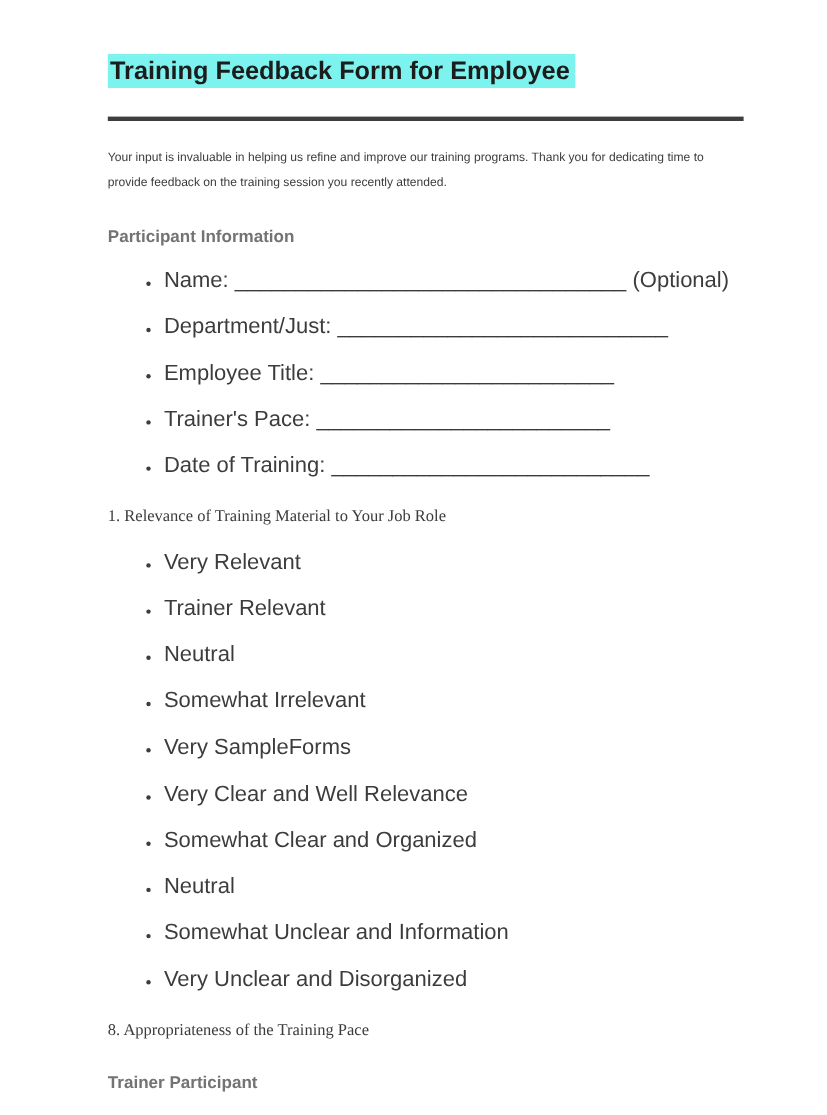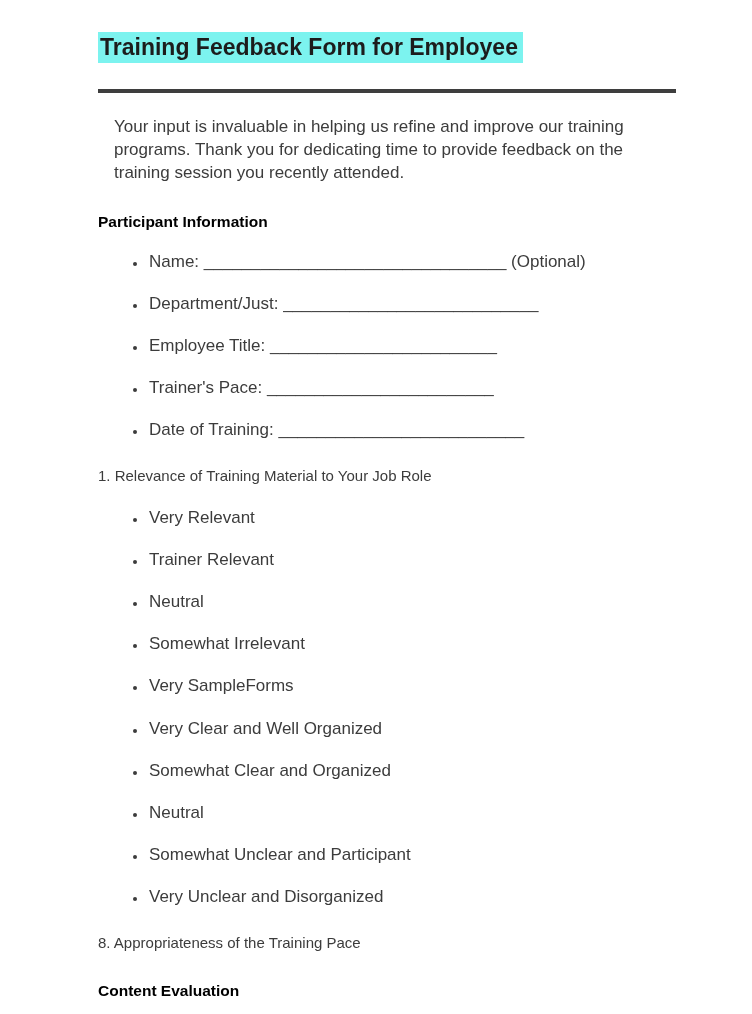--- a/index.html
+++ b/index.html
@@ -12,73 +12,74 @@
   html,body{margin:0;padding:0;}
   body{
     width:752px;height:1014px;
     background:#ffffff;
     font-family:"Liberation Sans", sans-serif;
     color:var(--text);
     overflow:hidden;
   }
   .page{
     width:752px;height:1014px;
-    padding:32px 76px 0 98px;
+    padding:49px 76px 0 98px;
     position:relative;
   }
   h1{
     margin:0;
     font-size:23px;
     line-height:30px;
     font-weight:bold;
     color:#1c1c1c;
   }
   h1 .highlight{
     background:var(--highlight);
     padding:2px 5px 3px 2px;
   }
   .rule{
     margin-top:27px;
     height:4px;
     background:var(--rule);
     width:100%;
   }
   .intro{
-    margin:22px 16px 0;
-    font-size:17px;
+    margin:22px 0 0;
+    font-size:11px;
     line-height:23px;
   }
   h2{
     margin:28px 0 0;
     font-size:15.5px;
     line-height:19px;
     font-weight:bold;
-    color:#000000;
+    color:#737373;
   }
   ul{
     margin:9px 0 0;
     padding:0 0 0 49px;
     list-style:disc;
   }
   ul.options{
     margin-top:20px;
   }
   li{
-    font-size:17px;
+    font-size:20px;
     line-height:23px;
     padding-left:2px;
     margin-top:19px;
   }
   li::marker{
     font-size:12px;
   }
   .question{
     margin:25px 0 0;
     font-size:15px;
     line-height:20px;
+    font-family:Liberation Serif, serif;
   }
   .footer{
     margin-top:48px;
     text-align:right;
     font-size:14.5px;
     line-height:19px;
     color:#3d3d3d;
   }
   .footer a{
     color:var(--link);
@@ -111,26 +112,26 @@
   <p class="question">1. Relevance of Training Material to Your Job Role</p>
   <ul class="options">
     <li>Very Relevant</li>
     <li>Trainer Relevant</li>
     <li>Neutral</li>
     <li>Somewhat Irrelevant</li>
     <li>Very SampleForms</li>
   </ul>
 
   <ul class="options">
-    <li>Very Clear and Well Organized</li>
+    <li>Very Clear and Well Relevance</li>
     <li>Somewhat Clear and Organized</li>
     <li>Neutral</li>
-    <li>Somewhat Unclear and Participant</li>
+    <li>Somewhat Unclear and Information</li>
     <li>Very Unclear and Disorganized</li>
   </ul>
 
   <p class="question">8. Appropriateness of the Training Pace</p>
 
-  <h2>Content Evaluation</h2>
+  <h2>Trainer Participant</h2>
 
   <div class="footer"><span>Copyright @ </span><a href="#">SampleForms.com</a></div>
 
 </div>
 
 </body></html>

